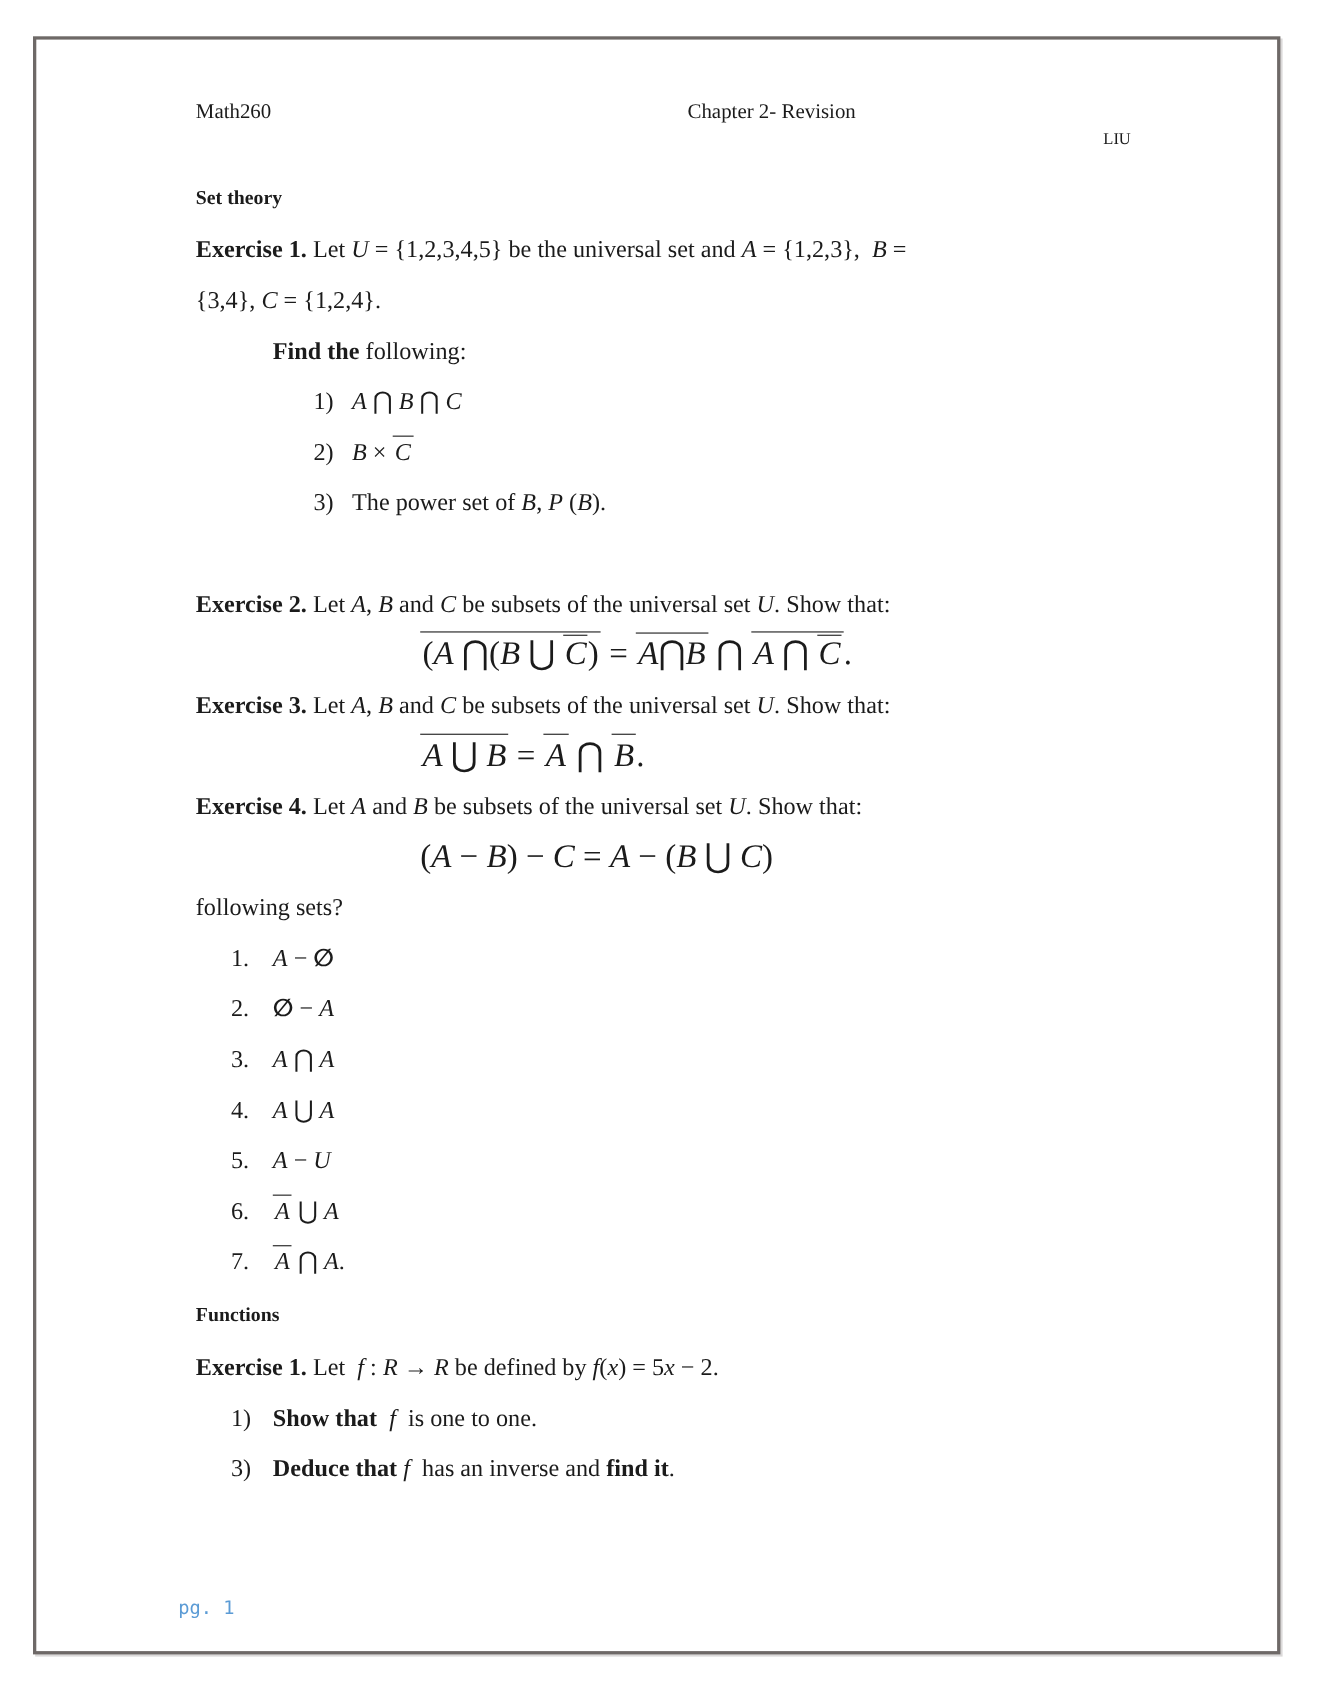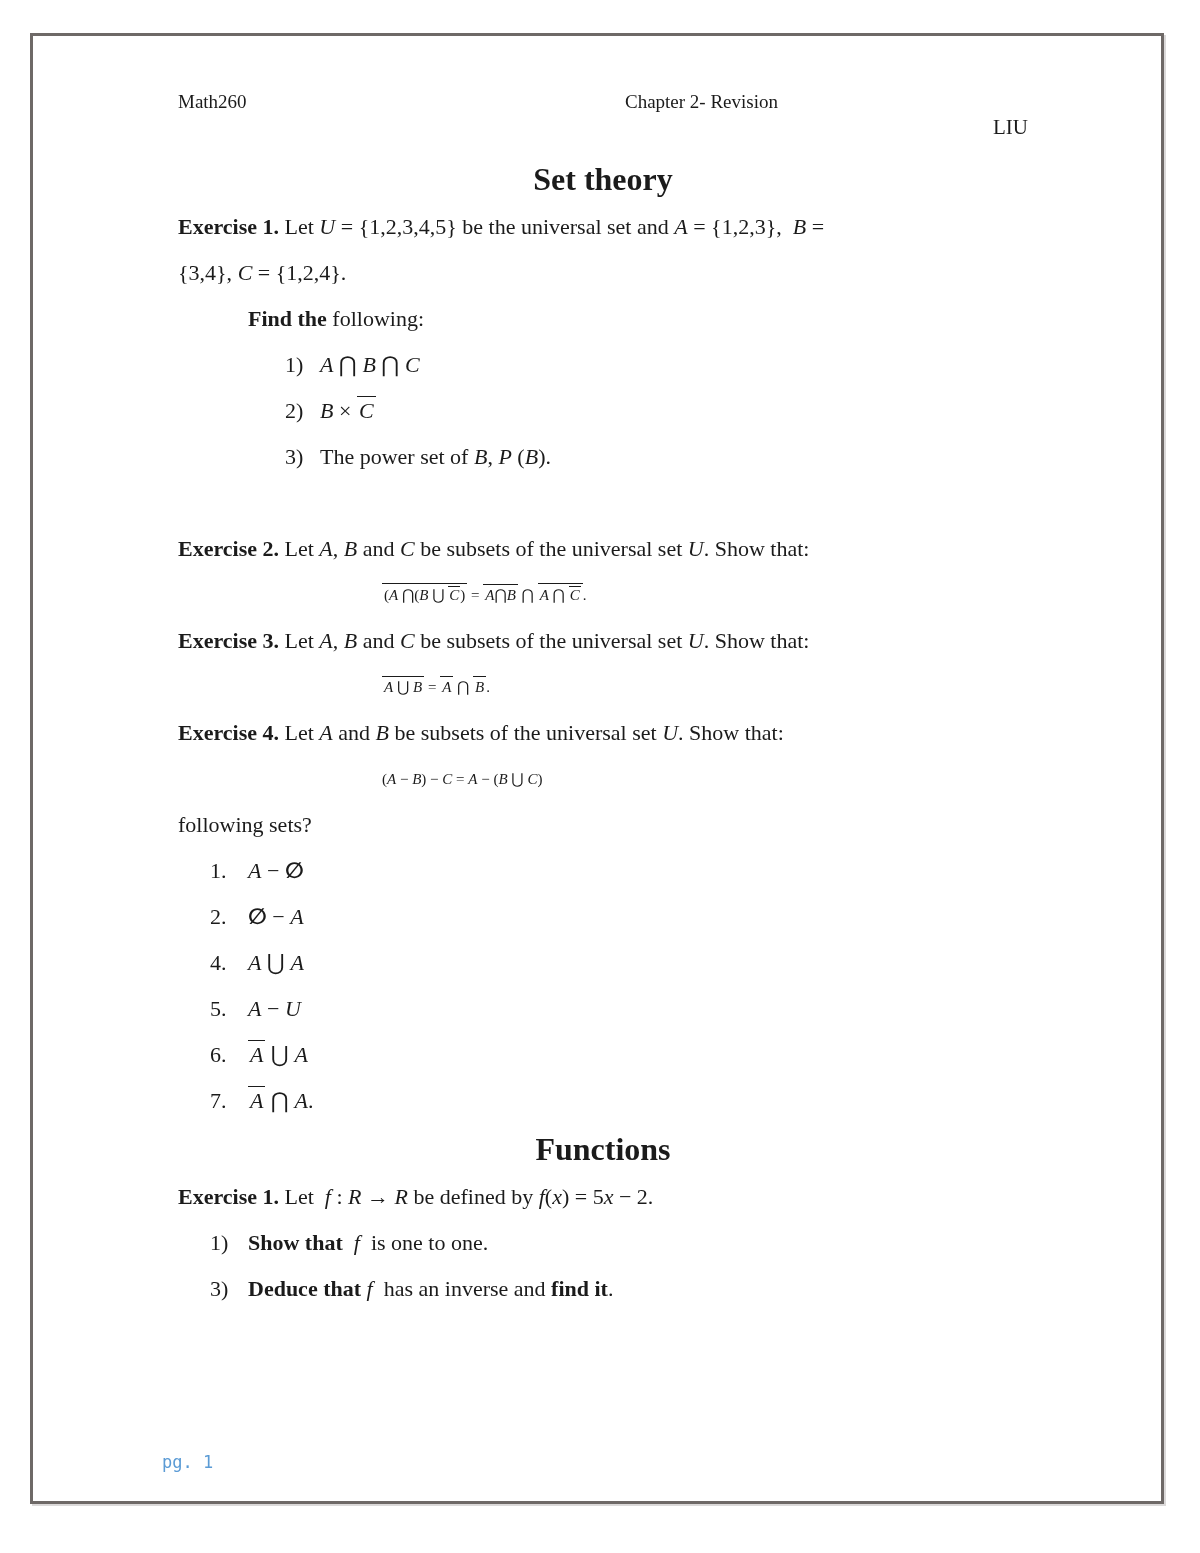--- a/index.html
+++ b/index.html
@@ -19,26 +19,26 @@
     box-shadow:2px 2px 0 rgba(110,105,103,0.25);
     box-sizing:border-box;
   }
   .inner{
     position:absolute;left:178px;top:90px;width:850px;
   }
   .hdr-row{display:flex;font-size:19px;line-height:24px;}
   .hdr-left{flex:1;text-align:left;}
   .hdr-center{flex:1.4;text-align:right;}
   .hdr-spacer{flex:1;}
-  .hdr-liu{text-align:right;font-size:21px;line-height:27px;}
+  .hdr-liu{text-align:right;font-size:15px;line-height:27px;}
   #content{margin-top:13px;font-size:22px;}
   .blk{line-height:46px;margin:0;}
-  .title{text-align:center;font-weight:bold;font-size:32px;line-height:50px;}
+  .title{text-align:left;font-weight:bold;font-size:18px;line-height:50px;}
   .indent{padding-left:70px;}
-  .formula{padding-left:204px;font-size:15px;}
+  .formula{padding-left:204px;font-size:30px;}
   .item2{padding-left:107px;}
   .item1,.item1p{padding-left:32px;}
   .marker{display:inline-block;min-width:35px;}
   .item1 .marker,.item1p .marker{min-width:38px;}
   .blank{height:46px;}
   .b{font-weight:bold;}
   .i{font-style:italic;}
   .ov{display:inline-block;border-top:1.7px solid var(--text);padding:2px 2px 0;line-height:1.12;vertical-align:baseline;}
   .ov .ov{border-top-width:1.5px;padding:0 1px;}
   .footer{
@@ -82,20 +82,21 @@
       <div class="blk formula"><span class="ov"><span class="i">A</span><span> ⋃ </span><span class="i">B</span></span><span> = </span><span class="ov"><span class="i">A</span></span><span> ⋂ </span><span class="ov"><span class="i">B</span></span><span>.</span></div>
       <div class="blk para">
         <div class="line"><span class="b">Exercise 4.</span><span> Let </span><span class="i">A</span><span> and </span><span class="i">B</span><span> be subsets of the universal set </span><span class="i">U</span><span>. Show that:</span></div>
       </div>
       <div class="blk formula"><span>(</span><span class="i">A</span><span> − </span><span class="i">B</span><span>) − </span><span class="i">C</span><span> = </span><span class="i">A</span><span> − (</span><span class="i">B</span><span> ⋃ </span><span class="i">C</span><span>)</span></div>
       <div class="blk para">
         <div class="line"><span>following sets?</span></div>
       </div>
       <div class="blk item1"><span class="marker">1.</span><span><span class="i">A</span><span> − </span><span class="b">∅</span></span></div>
       <div class="blk item1"><span class="marker">2.</span><span><span class="b">∅</span><span> − </span><span class="i">A</span></span></div>
+      <div class="blk item1"><span class="marker">3.</span><span><span class="i">A</span><span> ⋂ </span><span class="i">A</span></span></div>
       <div class="blk item1"><span class="marker">4.</span><span><span class="i">A</span><span> ⋃ </span><span class="i">A</span></span></div>
       <div class="blk item1"><span class="marker">5.</span><span><span class="i">A</span><span> − </span><span class="i">U</span></span></div>
       <div class="blk item1"><span class="marker">6.</span><span><span class="ov"><span class="i">A</span></span><span> ⋃ </span><span class="i">A</span></span></div>
       <div class="blk item1"><span class="marker">7.</span><span><span class="ov"><span class="i">A</span></span><span> ⋂ </span><span class="i">A</span><span>.</span></span></div>
       <div class="blk title"><span class="b">Functions</span></div>
       <div class="blk para">
         <div class="line"><span class="b">Exercise 1.</span><span> Let&nbsp; </span><span class="i">f</span><span> : </span><span class="i">R</span><span> → </span><span class="i">R</span><span> be defined by </span><span class="i">f</span><span>(</span><span class="i">x</span><span>) = 5</span><span class="i">x</span><span> − 2.</span></div>
       </div>
       <div class="blk item1p"><span class="marker">1)</span><span><span class="b">Show that</span><span>&nbsp; </span><span class="i">f</span><span>&nbsp; is one to one.</span></span></div>
       <div class="blk item1p"><span class="marker">3)</span><span><span class="b">Deduce that</span><span> </span><span class="i">f</span><span>&nbsp; has an inverse and </span><span class="b">find it</span><span>.</span></span></div>

